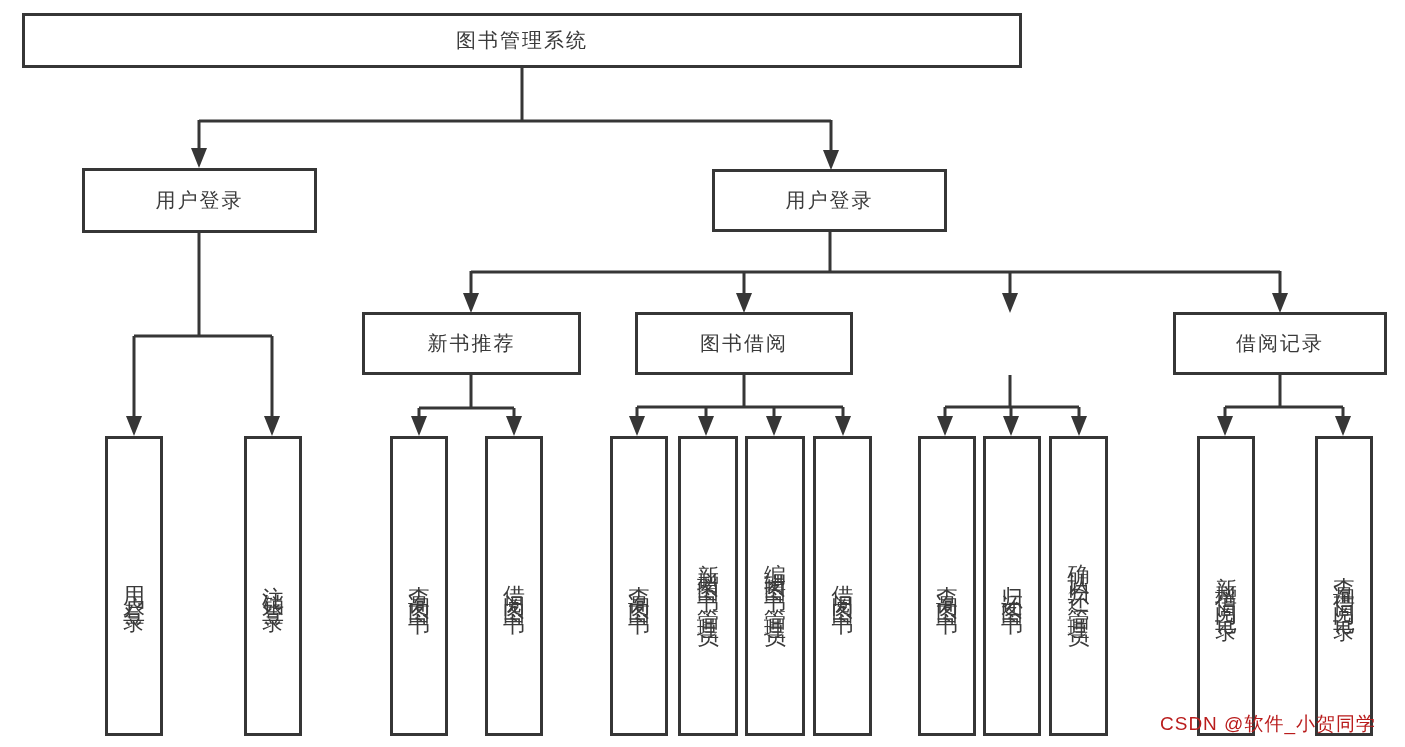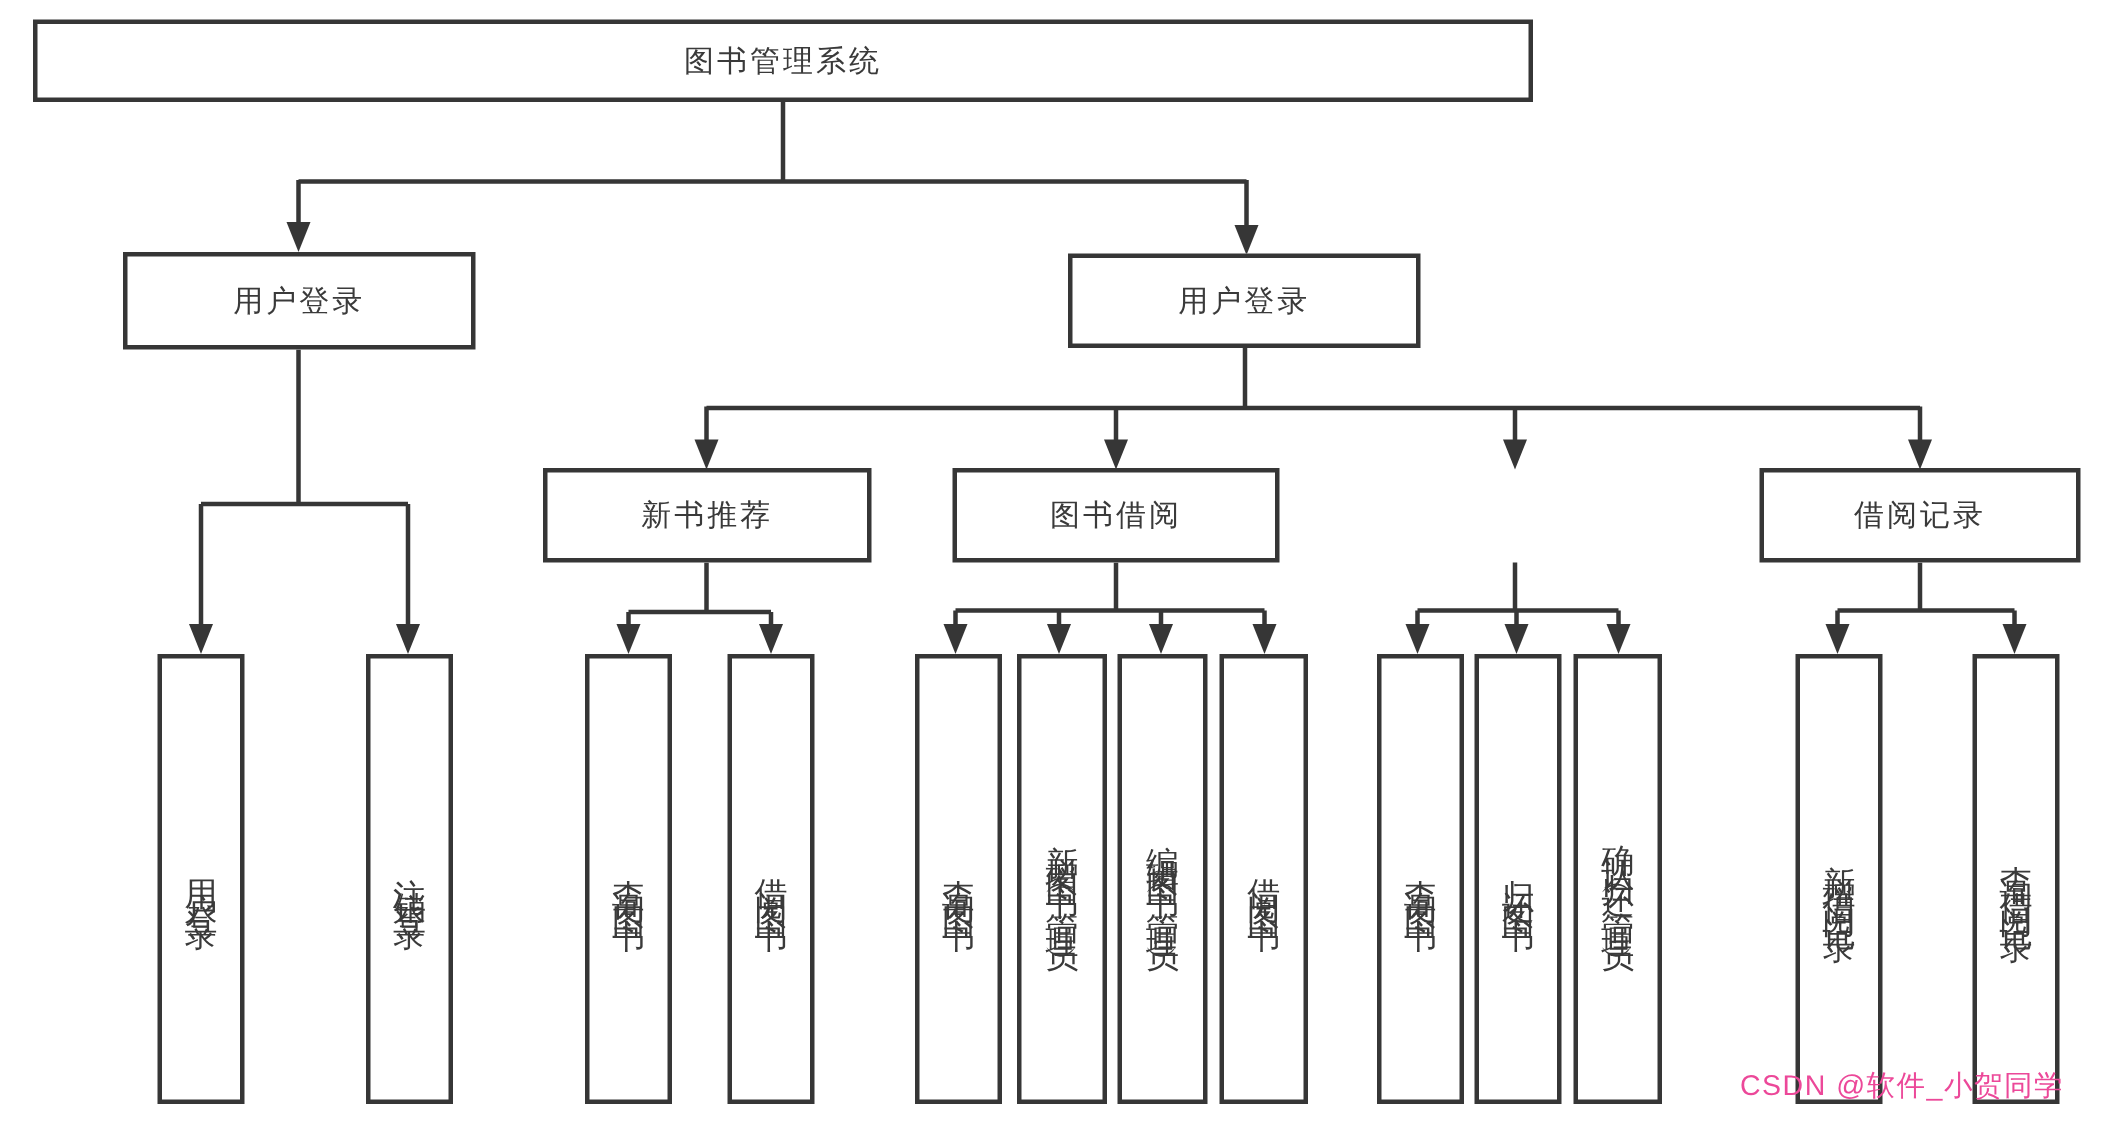--- a/index.html
+++ b/index.html
@@ -34,21 +34,21 @@
     font-size: 22px;
     letter-spacing: 9px;
     line-height: 1;
     white-space: nowrap;
   }
   .watermark {
     position: absolute;
     left: 1160px; top: 711px;
     font-size: 19px;
     letter-spacing: 1px;
-    color: #ec4899;
+    color: #b91c1c;
     white-space: nowrap;
     z-index: 5;
   }
 </style>
 </head>
 <body>
 
 <div class="canvas">
 
   <svg class="connectors" viewBox="0 0 1405 747" xmlns="http://www.w3.org/2000/svg">

